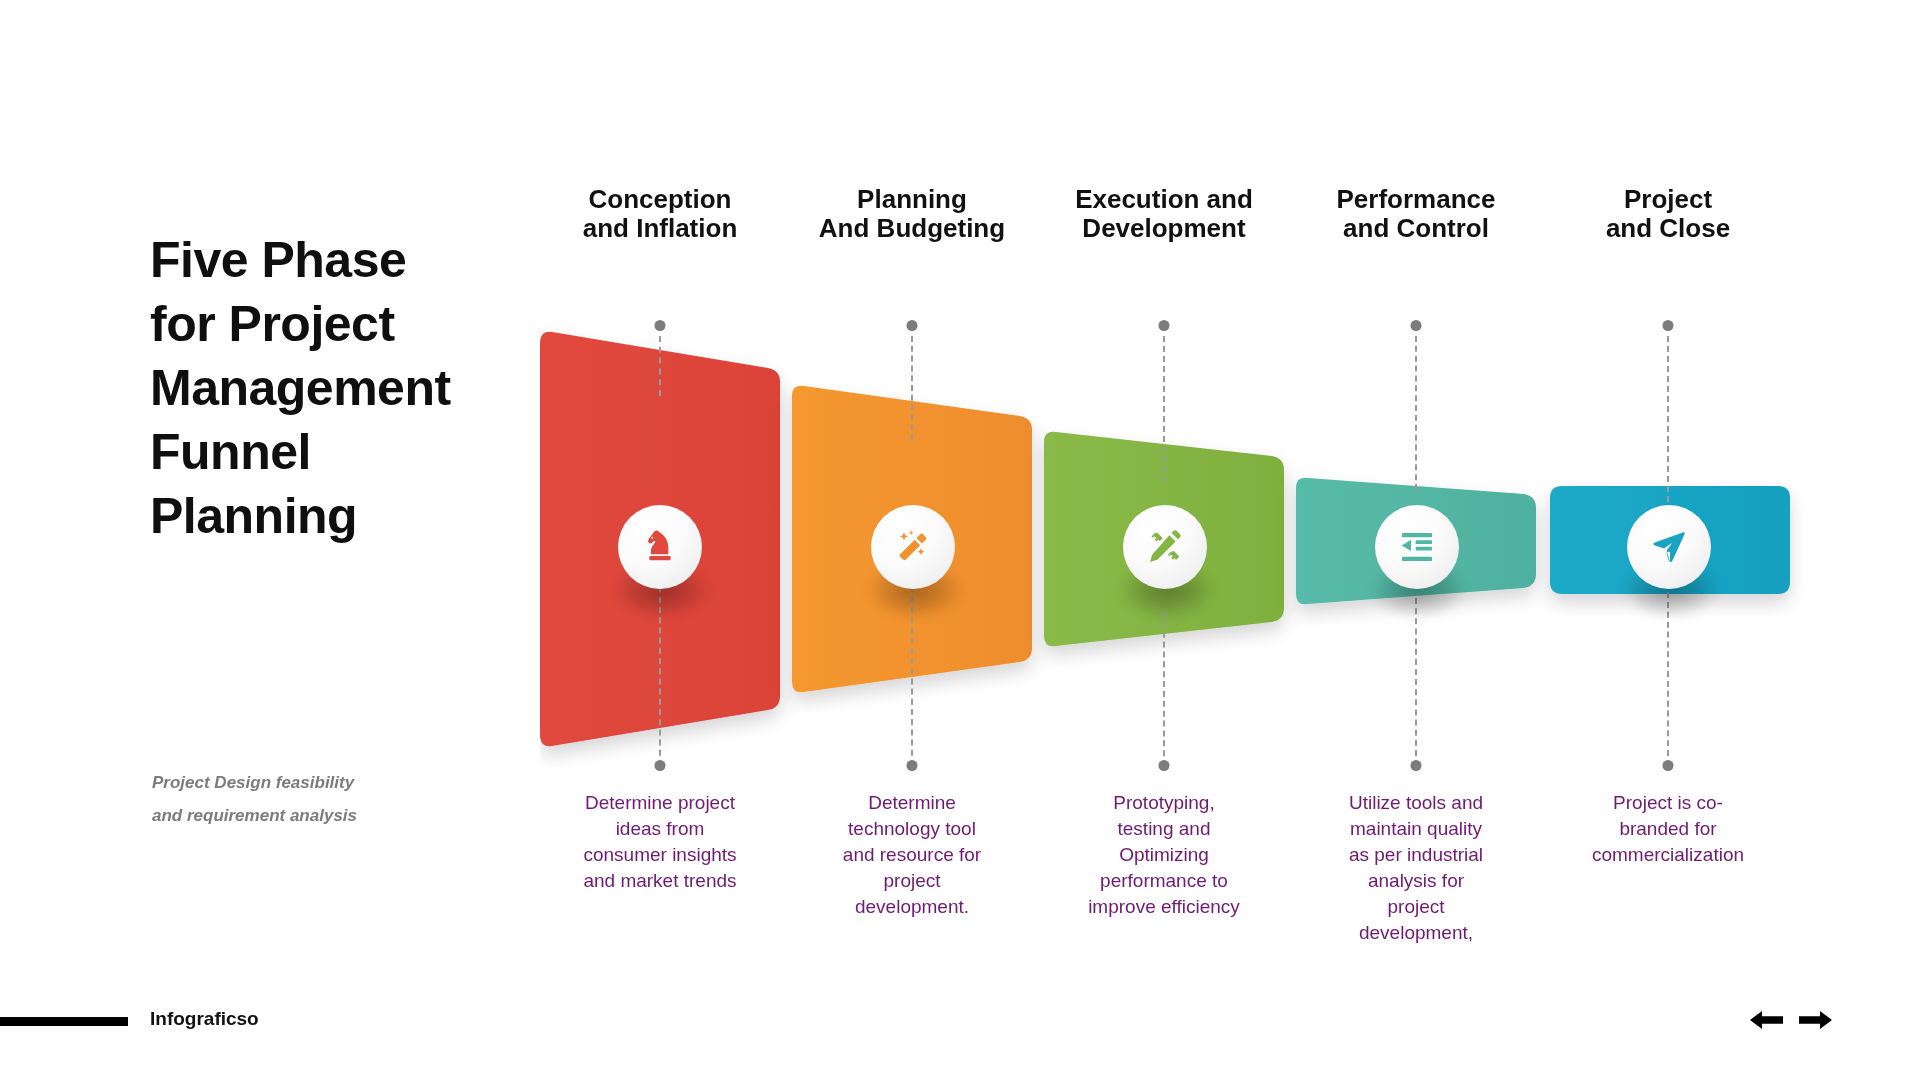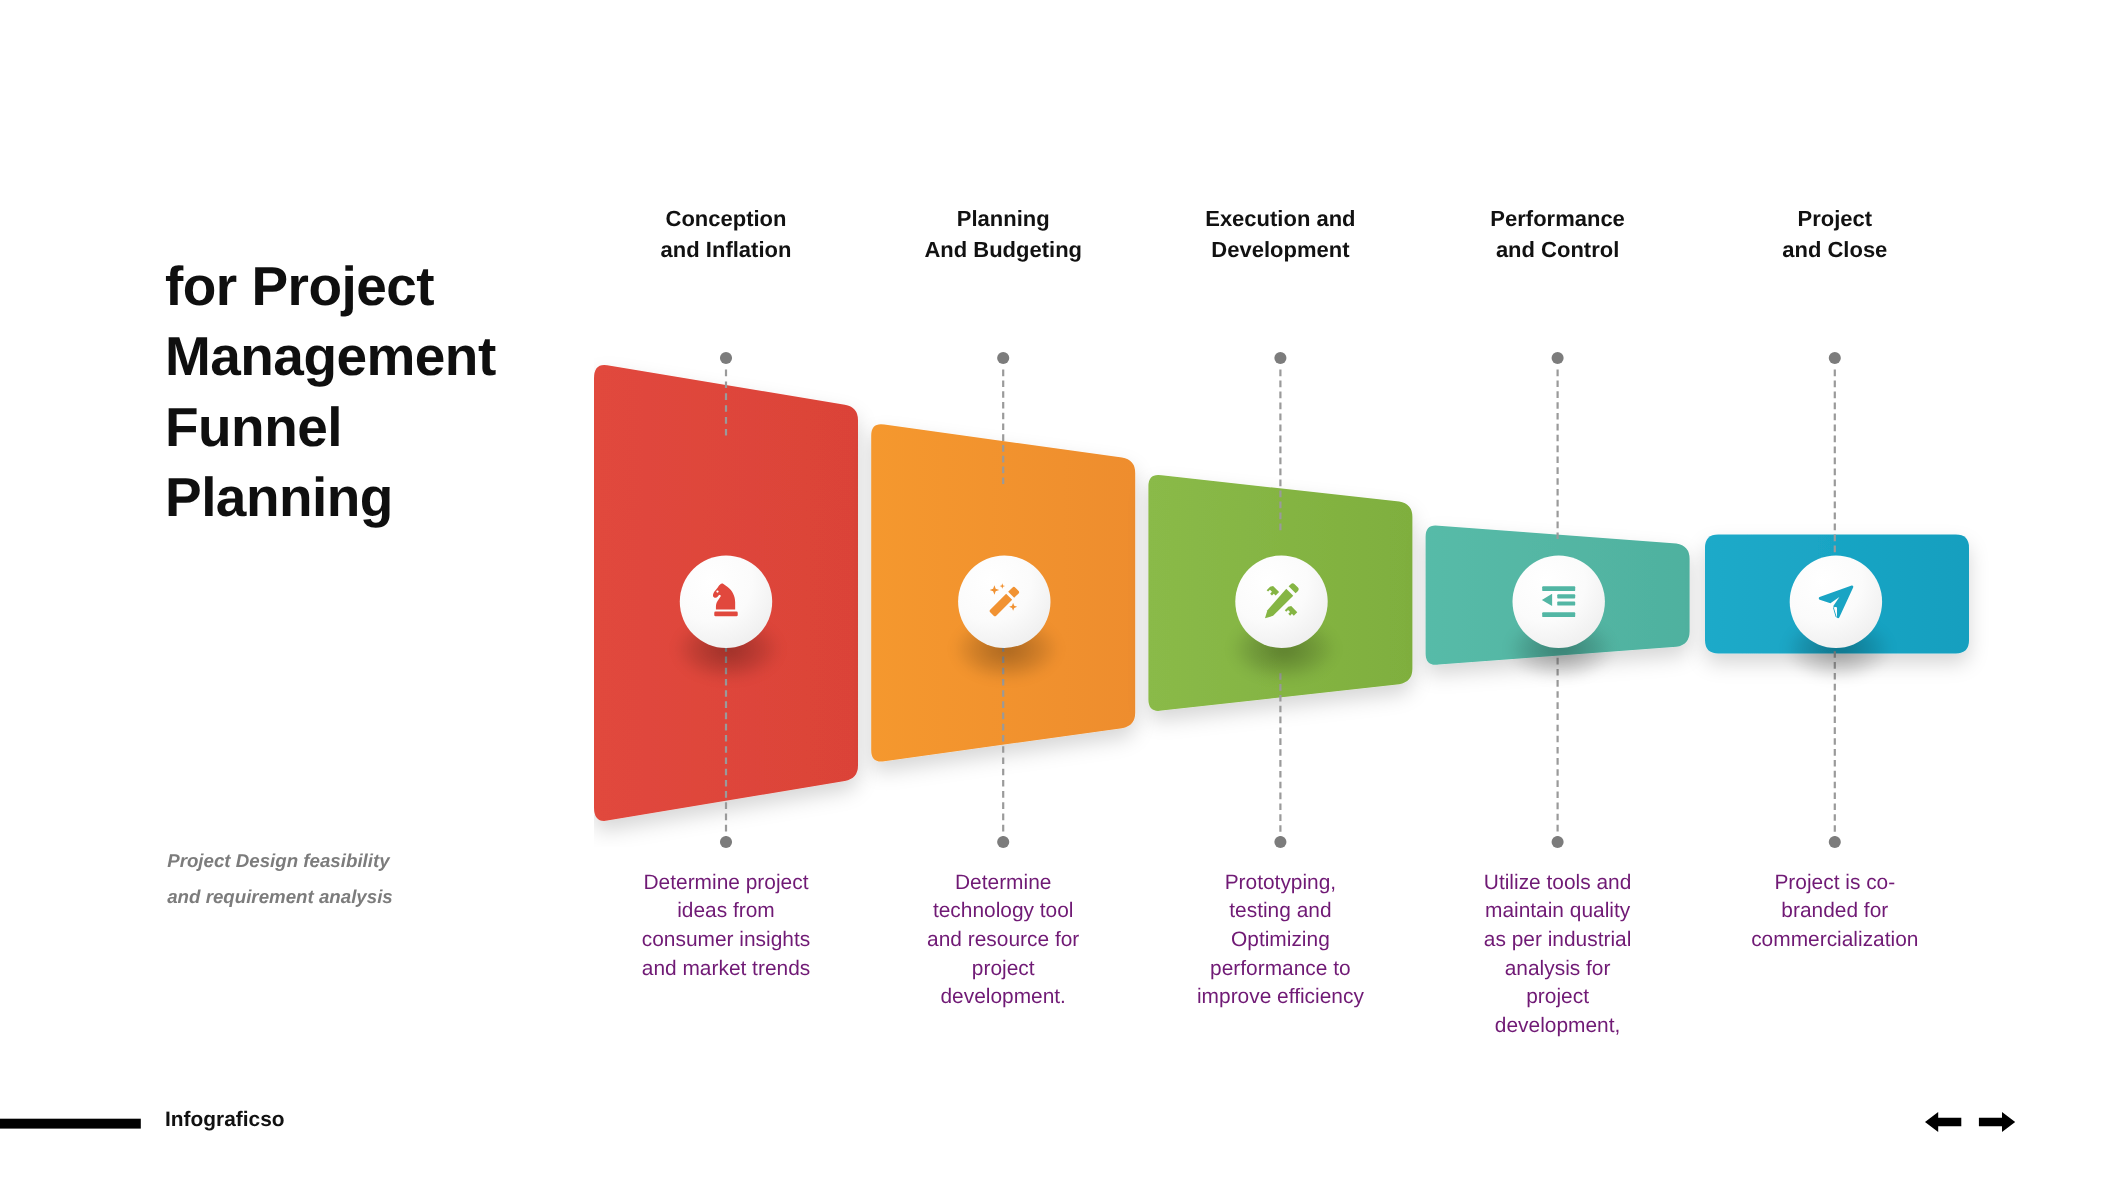--- a/index.html
+++ b/index.html
@@ -51,21 +51,21 @@
     top:0;
     height:1080px;
     pointer-events:auto;
   }
 
   .stage-header {
     position:absolute;
     top:185px;
     width:100%;
     text-align:center;
-    font-size:20px;
+    font-size:26px;
     line-height:29px;
     font-weight:bold;
     color:#111111;
   }
 
   .stage-desc {
     position:absolute;
     top:790px;
     width:100%;
     text-align:center;
@@ -151,20 +151,21 @@
     gap:14px;
     align-items:center;
   }
   .nav-arrow { width:34px; height:24px; display:block; }
 </style>
 </head>
 <body>
 
 <div class="title-block">
   <div class="page-title">
+    <div>Five Phase</div>
     <div>for Project</div>
     <div>Management</div>
     <div>Funnel</div>
     <div>Planning</div>
   </div>
 </div>
 
 <div class="subtitle-block">
   <div class="subtitle">
     <div>Project Design feasibility</div>

